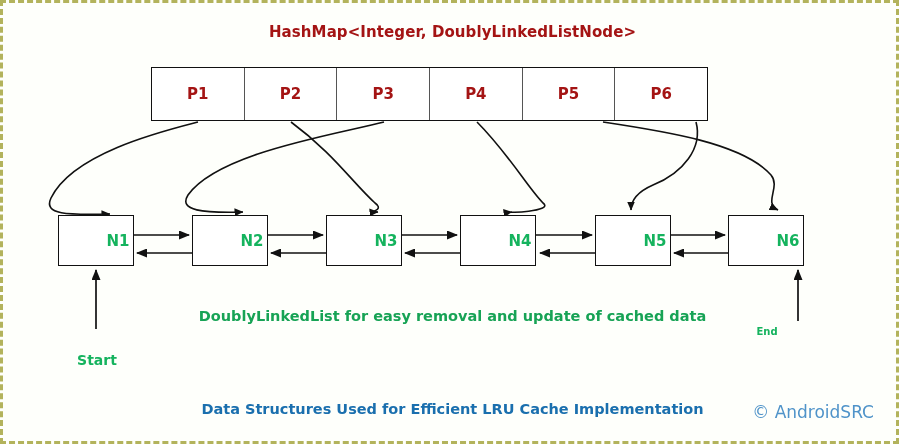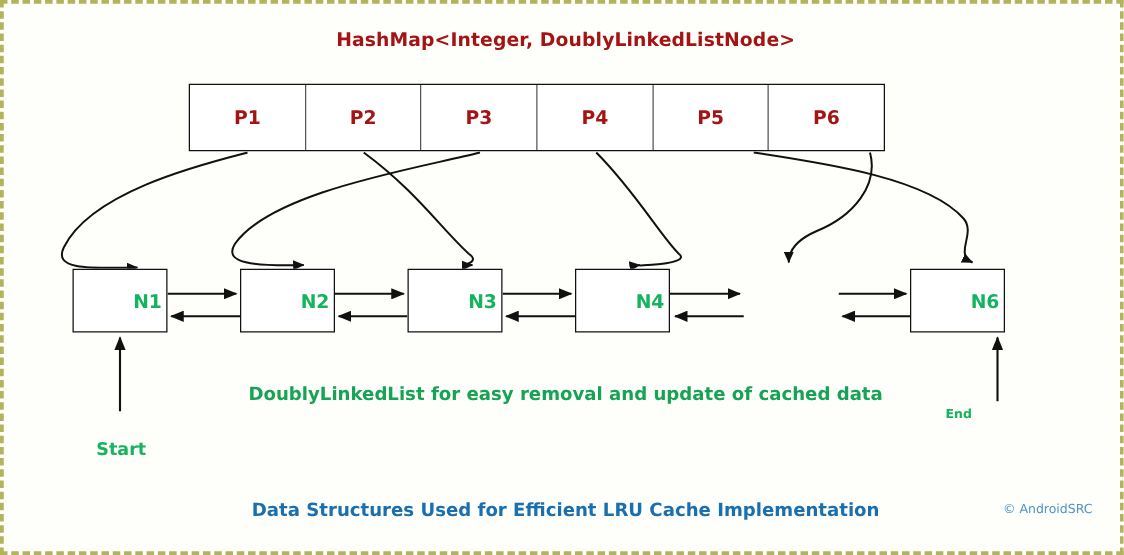--- a/index.html
+++ b/index.html
@@ -97,21 +97,21 @@
   }
   .footer {
     position: absolute;
     left: 0; top: 398px;
     width: 899px; text-align: center;
     color: #1a6fae; font-size: 14.5px; font-weight: bold;
   }
   .credit {
     position: absolute;
     right: 22px; top: 399px;
-    color: #4f93c9; font-size: 10px; font-weight: normal;
+    color: #4f93c9; font-size: 17px; font-weight: normal;
   }
 </style>
 </head>
 <body>
 
 <div id="canvas">
 
   <svg id="vec" viewBox="0 0 899 444" width="899" height="444">
     <defs>
       <marker id="ah" markerWidth="11" markerHeight="9" refX="10" refY="4.5" orient="auto" markerUnits="userSpaceOnUse">
@@ -170,20 +170,21 @@
     <div class="hm-cell">P3</div>
     <div class="hm-cell">P4</div>
     <div class="hm-cell">P5</div>
     <div class="hm-cell">P6</div>
   </div>
 
   <div class="node n1">N1</div>
   <div class="node n2">N2</div>
   <div class="node n3">N3</div>
   <div class="node n4">N4</div>
+  <div class="node n5">N5</div>
   <div class="node n6">N6</div>
 
   <div class="cap-start">Start</div>
   <div class="cap-end">End</div>
 
   <div class="dll-caption">DoublyLinkedList for easy removal and update of cached data</div>
   <div class="footer">Data Structures Used for Efficient LRU Cache Implementation</div>
   <div class="credit">© AndroidSRC</div>
 
 </div>

